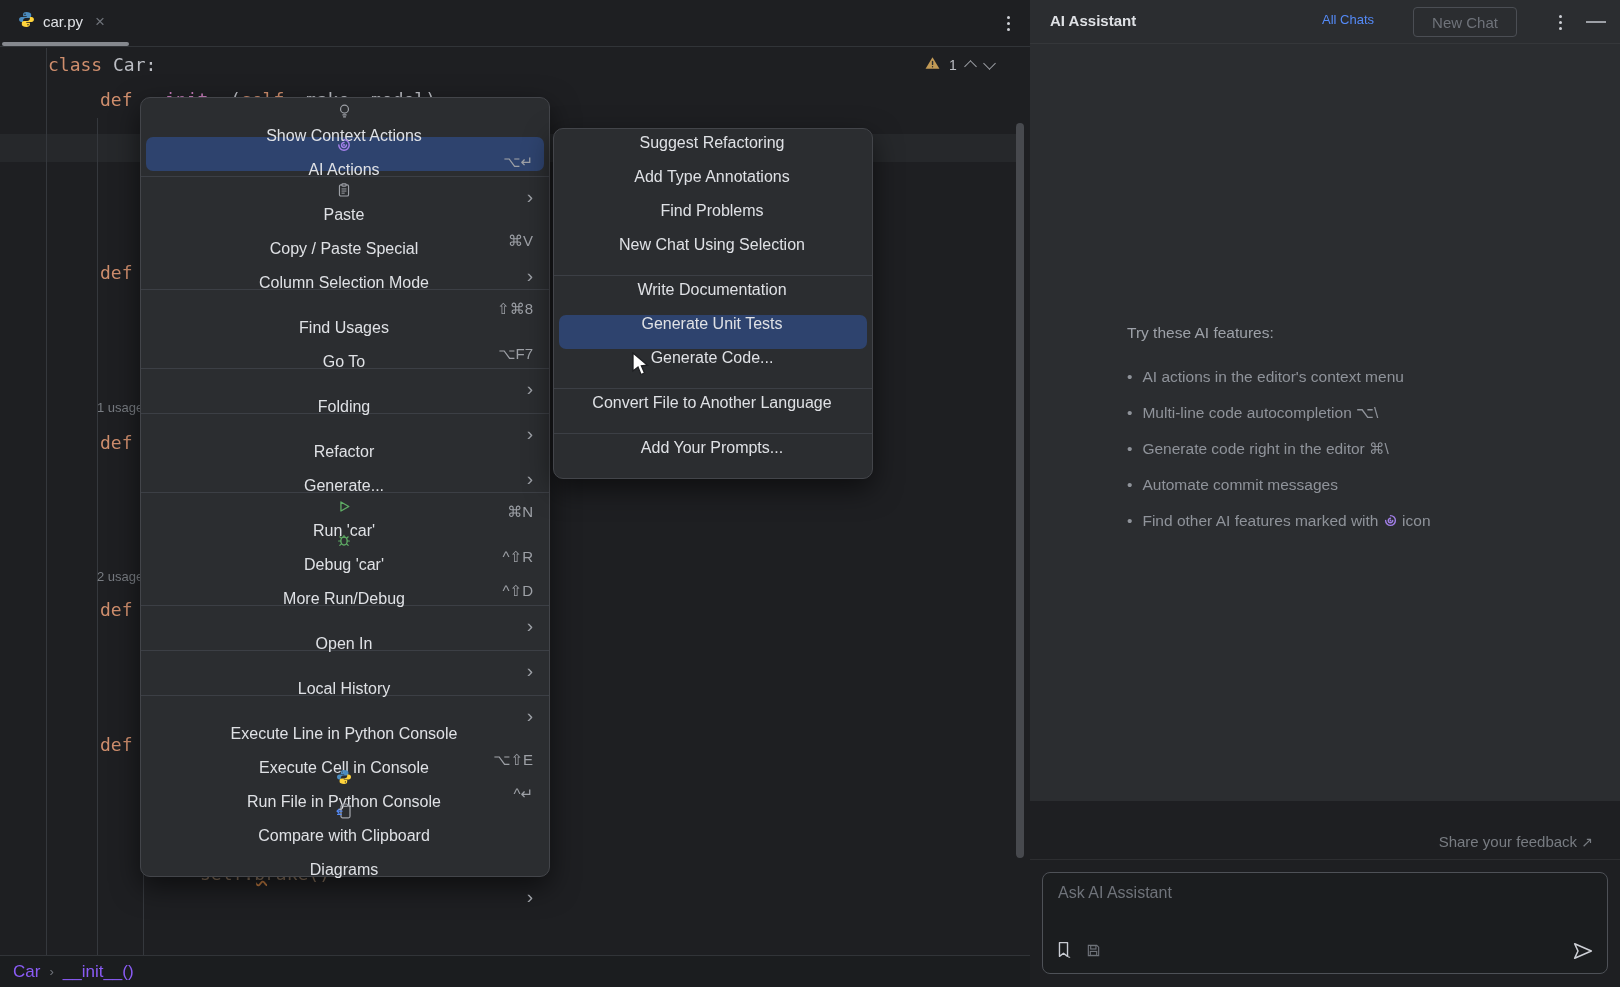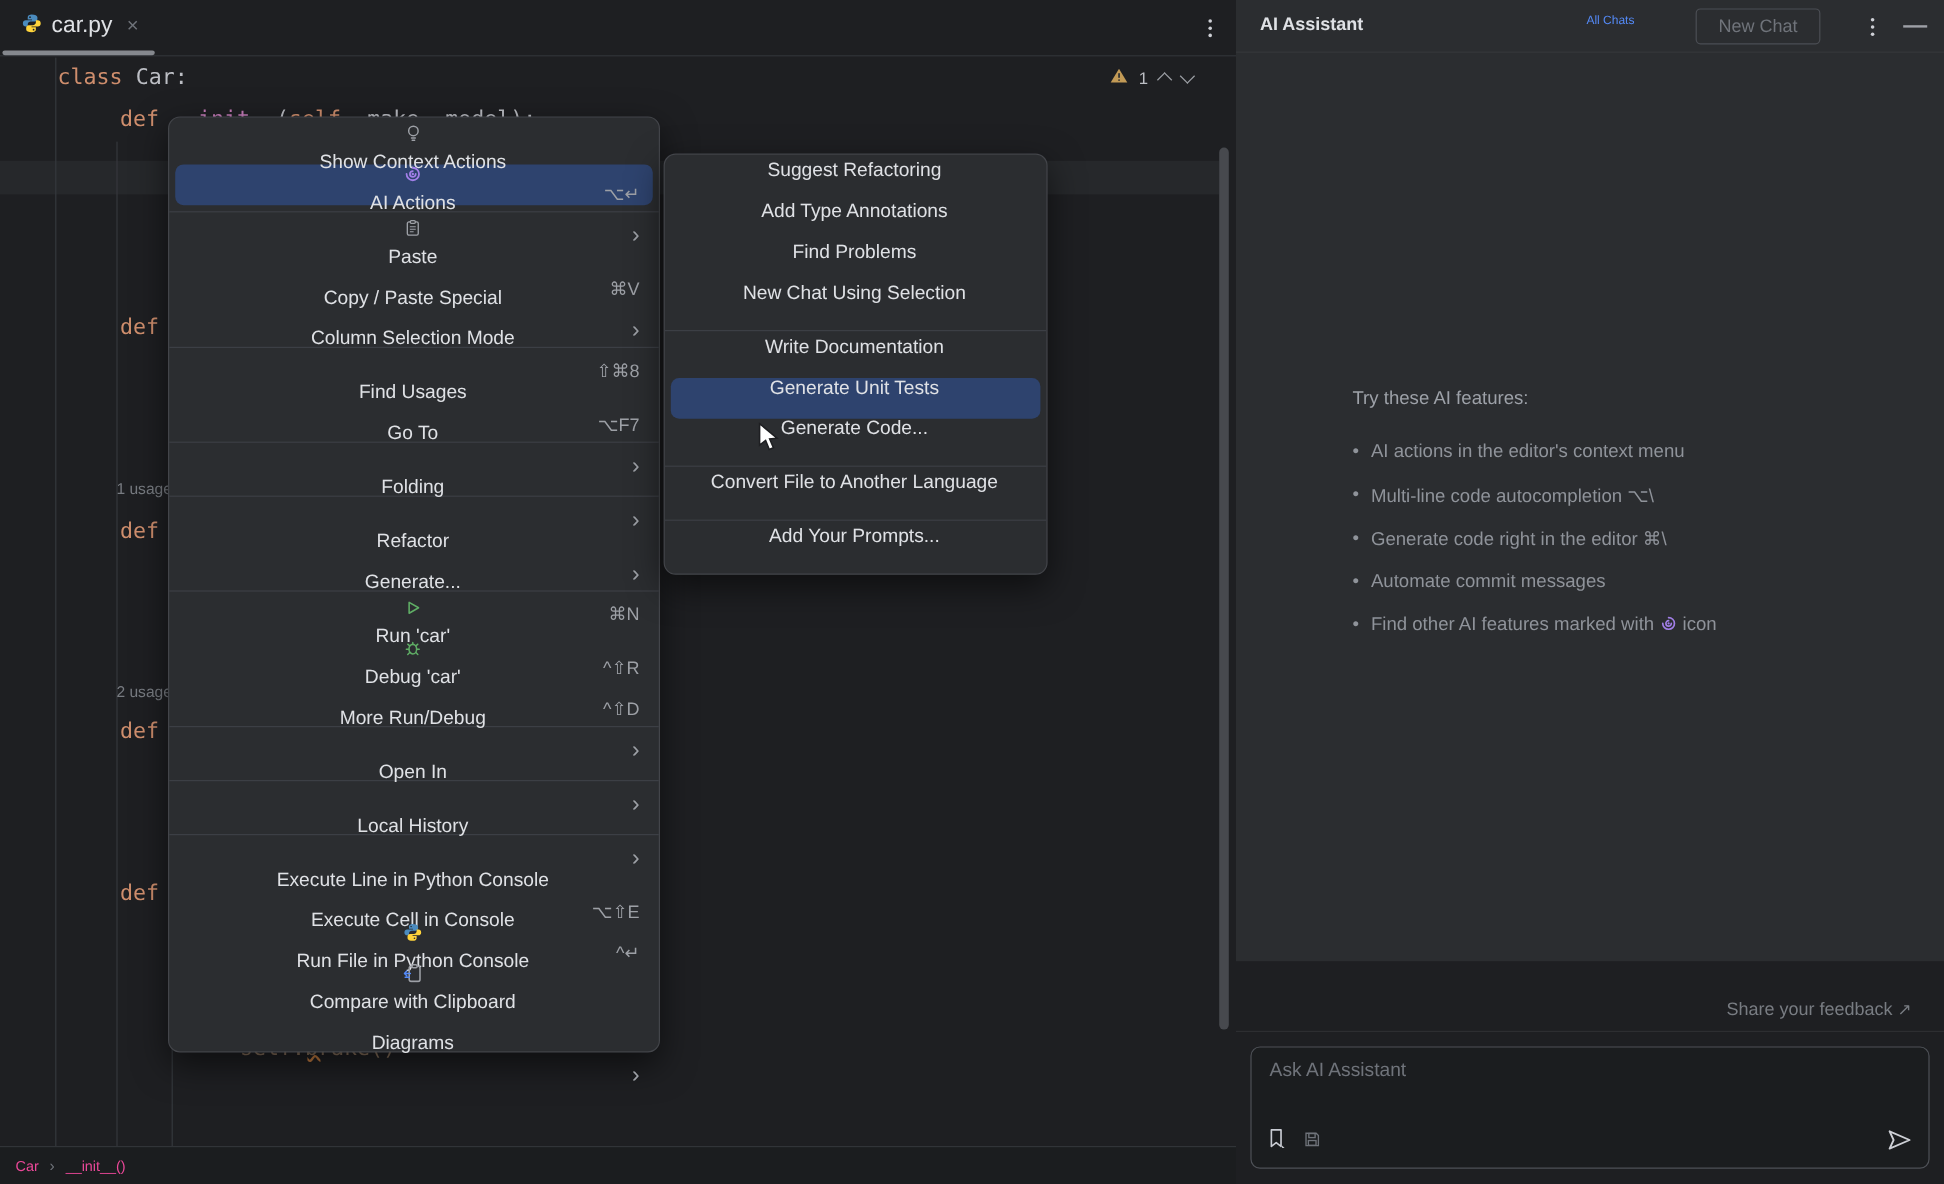--- a/index.html
+++ b/index.html
@@ -4,21 +4,21 @@
 <style>
   * { margin:0; padding:0; box-sizing:border-box; }
   html,body { width:1620px; height:987px; overflow:hidden; background:#1E1F22;
     font-family:"Liberation Sans", sans-serif; }
   #app { position:relative; width:1620px; height:987px; background:#1E1F22; }
 
   
   #editor { position:absolute; left:0; top:0; width:1030px; height:987px; background:#1E1F22; }
   #tabbar { position:absolute; left:0; top:0; width:1030px; height:47px; border-bottom:1px solid #313438; }
   .tab { position:absolute; left:0; top:0; height:43px; display:flex; align-items:center; padding:0 14px 0 18px; gap:8px; }
-  .tab-label { color:#DFE1E5; font-size:19px; }
+  .tab-label { color:#DFE1E5; font-size:15px; }
   .tab-close { color:#6F737A; font-size:17px; margin-left:4px; }
   .tab-underline { position:absolute; left:2px; top:42px; width:127px; height:4px; border-radius:2px; background:#85888E; }
   .ed-kebab { position:absolute; left:998px; top:11px; width:20px; height:24px; display:flex; flex-direction:column; align-items:center; justify-content:center; gap:3px; }
   .ed-kebab i, .panel-kebab i { width:3px; height:3px; border-radius:50%; background:#CED0D6; display:block; }
 
   
   #inspections { position:absolute; left:925px; top:53px; height:24px; display:flex; align-items:center; gap:9px; }
   .warn-count { color:#BCBEC4; font-size:14px; }
   .chev { width:10px; height:10px; position:relative; }
   .chev::before { content:""; position:absolute; left:0; top:2px; width:8px; height:8px;
@@ -34,42 +34,42 @@
   .tk-magic { color:#C77DBB; }
   .tk-self { color:#CF8E6D; }
   .tk-number { color:#56A8F5; text-decoration:underline wavy #C07A3F; text-decoration-skip-ink:none; text-underline-offset:4px; }
   .tk-dim { color:#87715C; }
   .code-hint { font-family:"Liberation Sans",sans-serif; font-size:13px; color:#787C82; }
   .vline { position:absolute; width:1px; background:#35383D; }
   #scrollbar-ed { position:absolute; left:1016px; top:75px; width:8px; height:735px; border-radius:4px; background:#47494E; }
 
   
   #statusbar { position:absolute; left:0; top:955px; width:1030px; height:32px; background:#1B1D1F; border-top:1px solid #313438; display:flex; align-items:center; padding-left:13px; gap:9px; }
-  #statusbar .bc { color:#ec4899; font-size:12px; }
+  #statusbar .bc { color:#8b5cf6; font-size:17px; }
   #statusbar .bc-sep { color:#6F737A; font-size:13px; }
 
   
   .menu { position:absolute; background:#2B2D30; border:1px solid #43454A; border-radius:10px;
     box-shadow:0 10px 28px rgba(0,0,0,.55); padding:5px 0; z-index:20; }
   #ctx-menu { left:140px; top:97px; width:410px; }
   #ai-submenu { left:553px; top:128px; width:320px; z-index:21; }
   .mi { height:34px; margin:0 5px; padding:0 11px 0 9px; border-radius:7px; display:flex; align-items:center; gap:8px;flex-direction:column; }
   .mi.sel { background:#2E436E; }
   .mi .ic { width:16px; height:16px; flex:0 0 16px; display:flex; align-items:center; justify-content:center; }
   .mi .lbl { color:#DFE1E5; font-size:16px; white-space:nowrap; }
   .mi .sc { margin-left:auto; color:#9DA0A6; font-size:15px; white-space:nowrap; }
   .mi .arr { margin-left:auto; color:#9DA0A6; font-size:19px; line-height:1; }
   .sep { height:1px; background:#3C3F45; margin:5px 0; }
   #ai-submenu .mi { padding:0 12px 0 10px; }
 
   
   #panel { position:absolute; left:1030px; top:0; width:590px; height:801px; background:#2B2D30; }
   #panel-header { position:absolute; left:0; top:0; width:590px; height:44px; border-bottom:1px solid rgba(255,255,255,.05); }
   .panel-title { position:absolute; left:20px; top:12px; color:#DFE1E5; font-size:15px; font-weight:bold; }
-  .all-chats { position:absolute; left:292px; top:12px; color:#548AF7; font-size:10px; }
+  .all-chats { position:absolute; left:292px; top:12px; color:#548AF7; font-size:13px; }
   .new-chat-btn { position:absolute; left:383px; top:7px; width:104px; height:30px; border:1px solid #4B4E54; border-radius:4px; color:#6F737A; font-size:15px; display:flex; align-items:center; justify-content:center; }
   .panel-kebab { position:absolute; left:522px; top:10px; width:16px; height:24px; display:flex; flex-direction:column; align-items:center; justify-content:center; gap:3px; }
   .minimize { position:absolute; left:556px; top:21px; width:20px; height:2px; background:#9DA0A6; }
 
   #features { position:absolute; left:97px; top:324px; width:470px; }
   .features-title { color:#9DA1A8; font-size:15.5px; margin-bottom:26px; }
   .bullet { display:flex; gap:10px; color:#8F939A; font-size:15.5px; height:36px; align-items:flex-start; }
   .bullet .dot { color:#8F939A; }
   .ai-inline { color:#A27FE8; font-weight:bold; }
 

